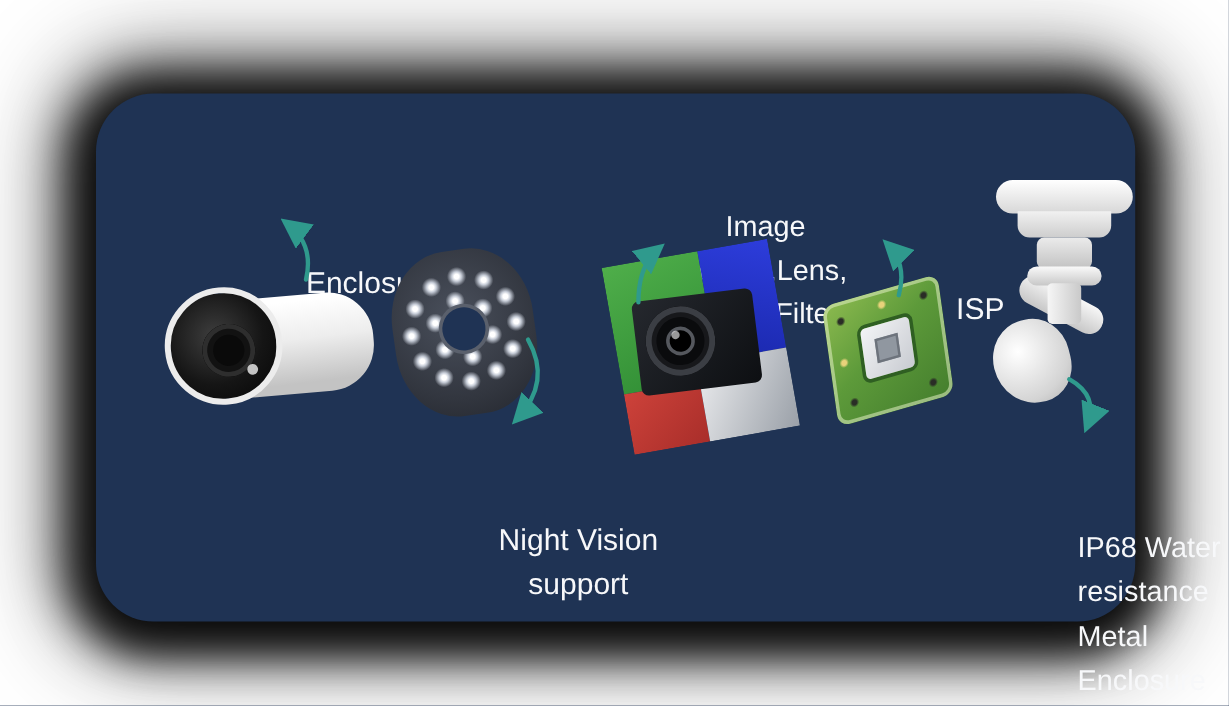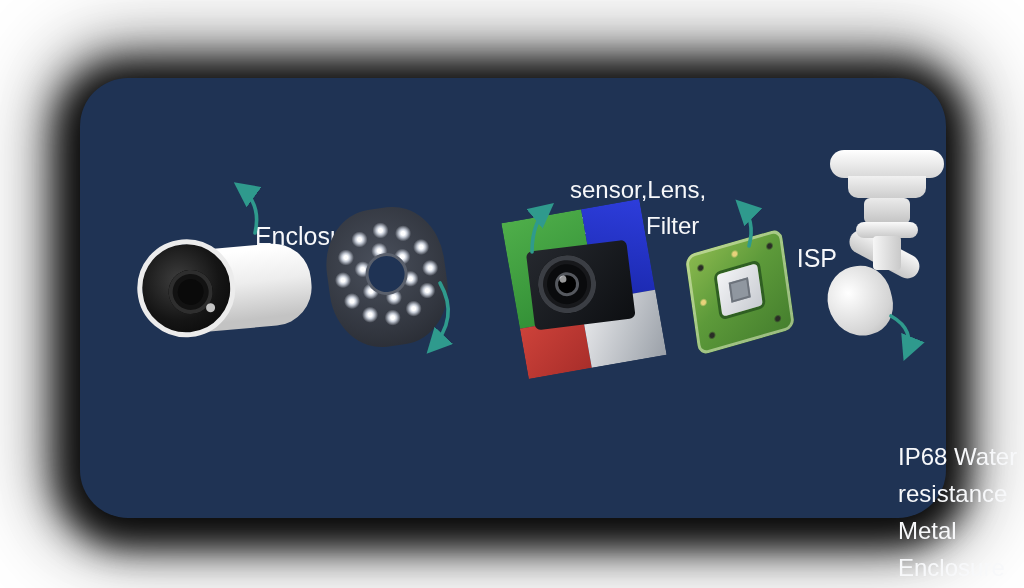--- a/index.html
+++ b/index.html
@@ -135,22 +135,27 @@
   .arrow-path{stroke:var(--arrow);stroke-width:3.6;fill:none;stroke-linecap:round;}
   .arrowhead-shape{fill:var(--arrow);}
 </style>
 </head>
 <body>
 
 <div class="panel">
 
   <div class="label lbl-enclosure">Enclosure</div>
 
+  <div class="label lbl-night">
+    <div>Night Vision</div>
+    <div>support</div>
+  </div>
 
   <div class="label lbl-sensor">
+    <div>Image</div>
     <div>sensor,Lens,</div>
     <div>Bayer Filter</div>
   </div>
 
   <div class="label lbl-isp">ISP</div>
 
   <div class="label lbl-ip68">
     <div>IP68 Water</div>
     <div>resistance</div>
     <div>Metal</div>

